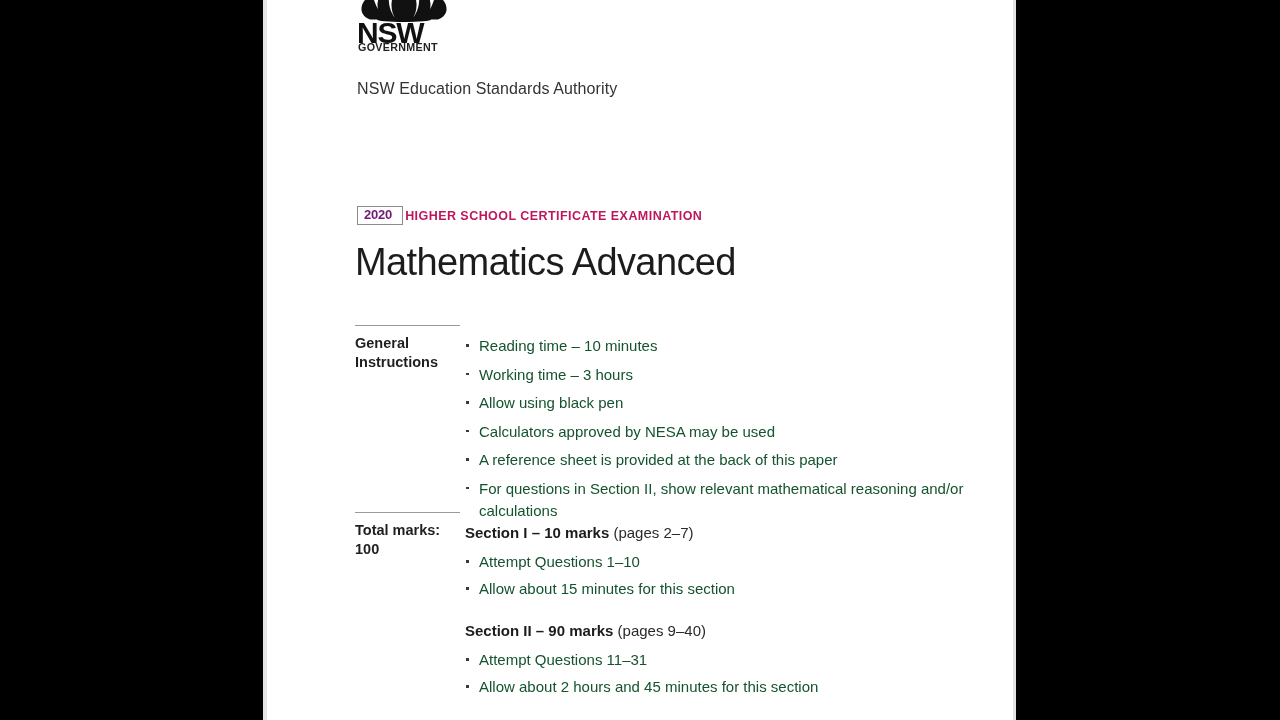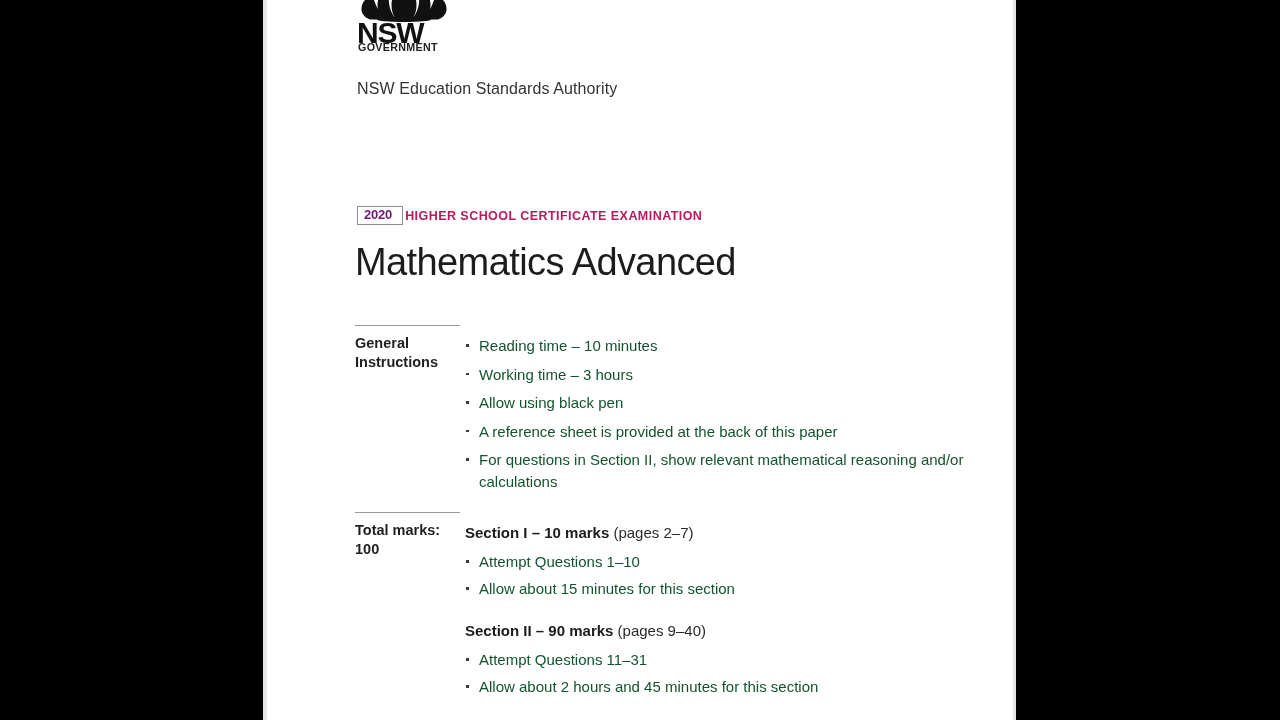--- a/index.html
+++ b/index.html
@@ -254,20 +254,21 @@
         <div class="block-body">
           <div class="block-label">
             <div>General</div>
             <div>Instructions</div>
           </div>
           <div class="block-content">
             <ul class="bullets">
               <li>Reading time – 10 minutes</li>
               <li>Working time – 3 hours</li>
               <li>Allow using black pen</li>
+              <li>Calculators approved by NESA may be used</li>
               <li>A reference sheet is provided at the back of this paper</li>
               <li>For questions in Section II, show relevant mathematical reasoning and/or calculations</li>
             </ul>
           </div>
         </div>
       </div>
 
       <div class="section-block block-total">
         <div class="rule"></div>
         <div class="block-body">

